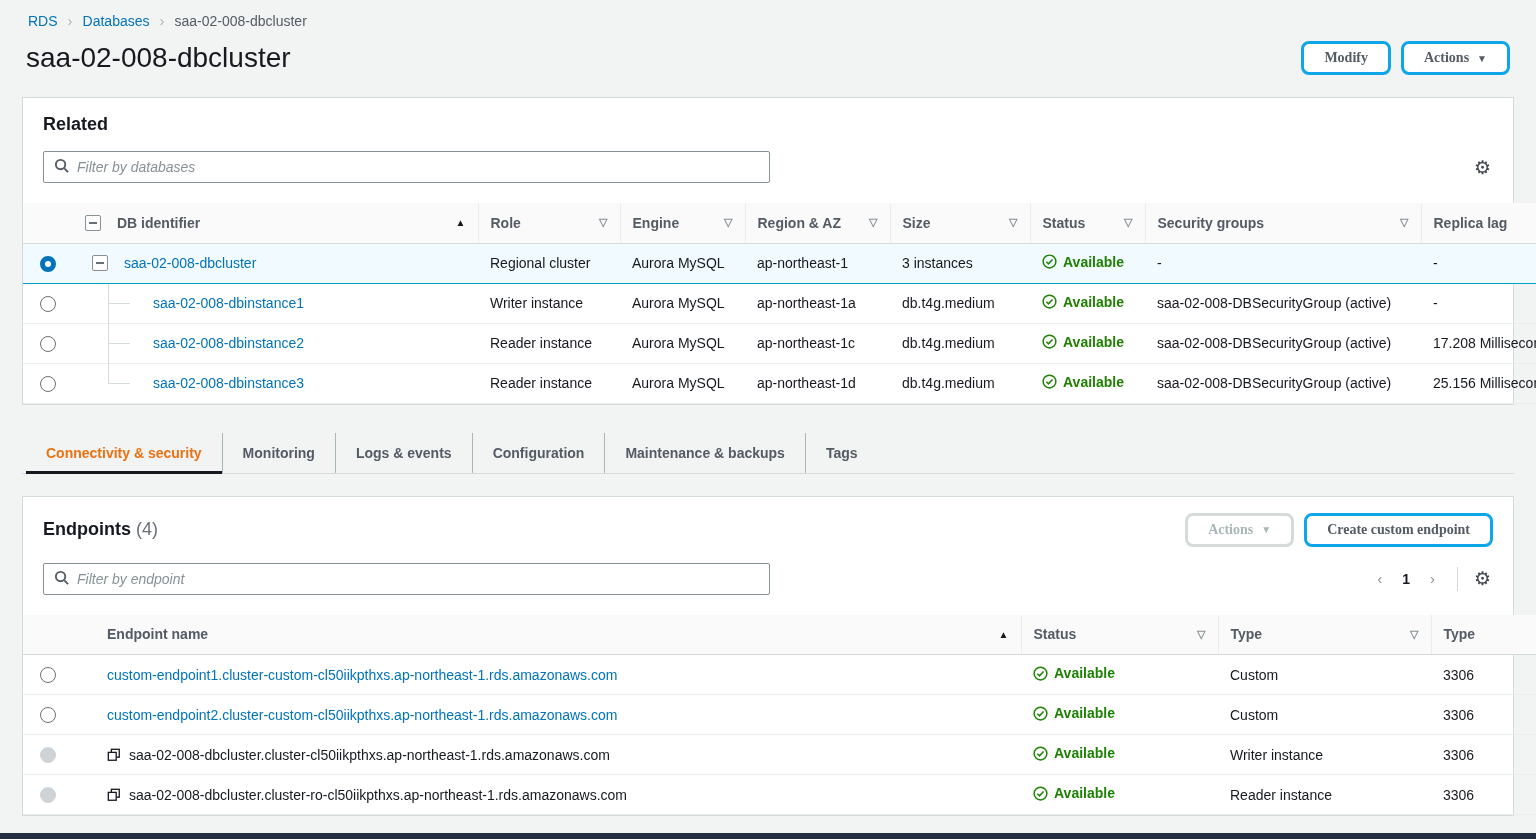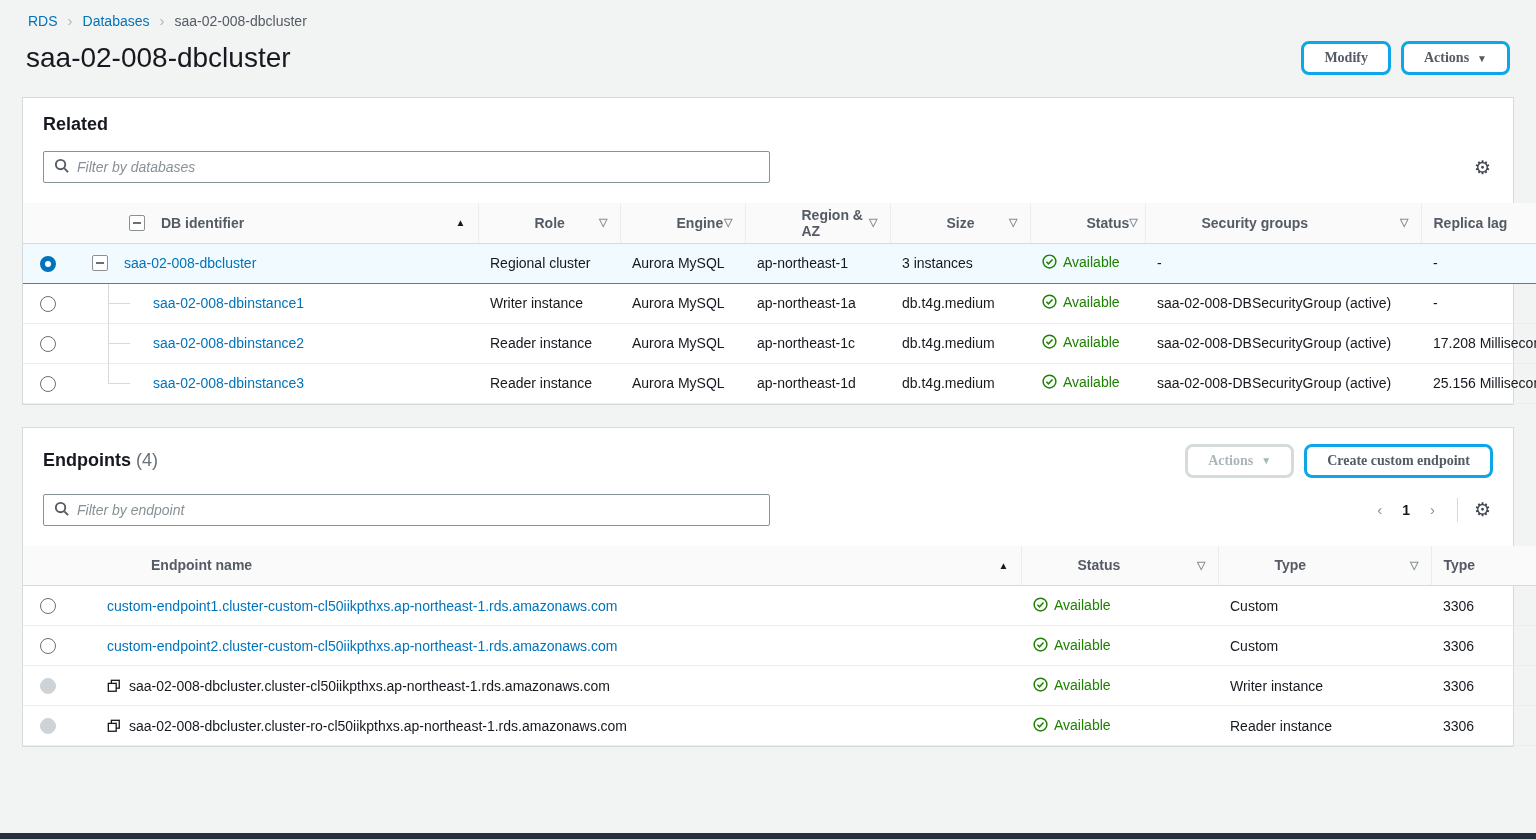--- a/index.html
+++ b/index.html
@@ -54,21 +54,21 @@
   .gear { font-size: 19px; color: #414750; line-height: 1; }
 
   
   table { border-collapse: collapse; table-layout: fixed; width: 1516px; margin-top: 20px; }
   thead th {
     background: #fafafa; border-bottom: 1px solid #d5dbdb;
     font-weight: 700; color: #545b64; text-align: left;
     height: 40px; padding: 0 12px; font-size: 14px;
   }
   thead th.sep { border-left: 1px solid #eaeded; }
-  .th-inner { display: flex; align-items: center; justify-content: space-between; margin-left: 44px; }
+  .th-inner { display: flex; align-items: center; justify-content: space-between; }
   .sort-asc { color: #16191f; font-size: 10px; }
   .sort-none { color: #879196; font-size: 11px; }
   tbody td {
     height: 40px; padding: 0 12px; border-bottom: 1px solid #eaeded;
     white-space: nowrap; overflow: hidden; font-size: 14px; color: #16191f;
   }
   tr.selected td { background: #f1faff; }
   tr.selected { box-shadow: inset 0 0 0 9999px #f1faff; }
   tr.selected td { border-top: 1px solid #00a1c9; border-bottom: 1px solid #00a1c9; }
   a.cell-link { color: #0073bb; text-decoration: none; }
@@ -86,21 +86,21 @@
     vertical-align: middle; cursor: pointer; background: #fff; flex: none;
   }
   .minus-box::after { content: ""; width: 8px; height: 2px; background: #687078; }
   .id-cell-cluster { display: flex; align-items: center; gap: 16px; padding-left: 7px; }
   td.tree-cell { position: relative; padding-left: 80px; }
   .vline { position: absolute; left: 35px; top: 0; bottom: 0; width: 1px; background: #d5dbdb; }
   .vline.last { bottom: 50%; }
   .hbranch { position: absolute; left: 35px; top: 50%; width: 22px; height: 1px; background: #d5dbdb; }
 
   
-  .status { display: inline-flex; gap: 6px; color: #1d8102; }
+  .status { display: inline-flex; align-items: center; gap: 6px; color: #1d8102; font-weight: bold; }
   .status svg { flex: none; }
 
   
   .tabs { display: flex; align-items: stretch; margin-top: 28px; border-bottom: 1px solid #d5dbdb; padding: 0 4px; }
   .tab {
     position: relative; padding: 12px 20px; font-weight: 700; color: #545b64;
     cursor: pointer; border-right: 1px solid #aab7b8; white-space: nowrap;
   }
   .tab:last-child { border-right: none; }
   .tab.active { color: #ec7211; }
@@ -295,20 +295,28 @@
                 </svg>
                 <span>Available</span>
               </span></td>
           <td>saa-02-008-DBSecurityGroup (active)</td>
           <td>25.156 Milliseconds</td>
         </tr>
       </tbody>
     </table>
   </div>
 
+  <div class="tabs">
+    <div class="tab active">Connectivity &amp; security</div>
+    <div class="tab">Monitoring</div>
+    <div class="tab">Logs &amp; events</div>
+    <div class="tab">Configuration</div>
+    <div class="tab">Maintenance &amp; backups</div>
+    <div class="tab">Tags</div>
+  </div>
 
   <div class="panel">
     <div class="panel-pad">
       <div class="ep-head">
         <div class="panel-title">
           <span>Endpoints</span>
           <span class="count">(4)</span>
         </div>
         <div class="btn-group">
           <button class="btn disabled">

